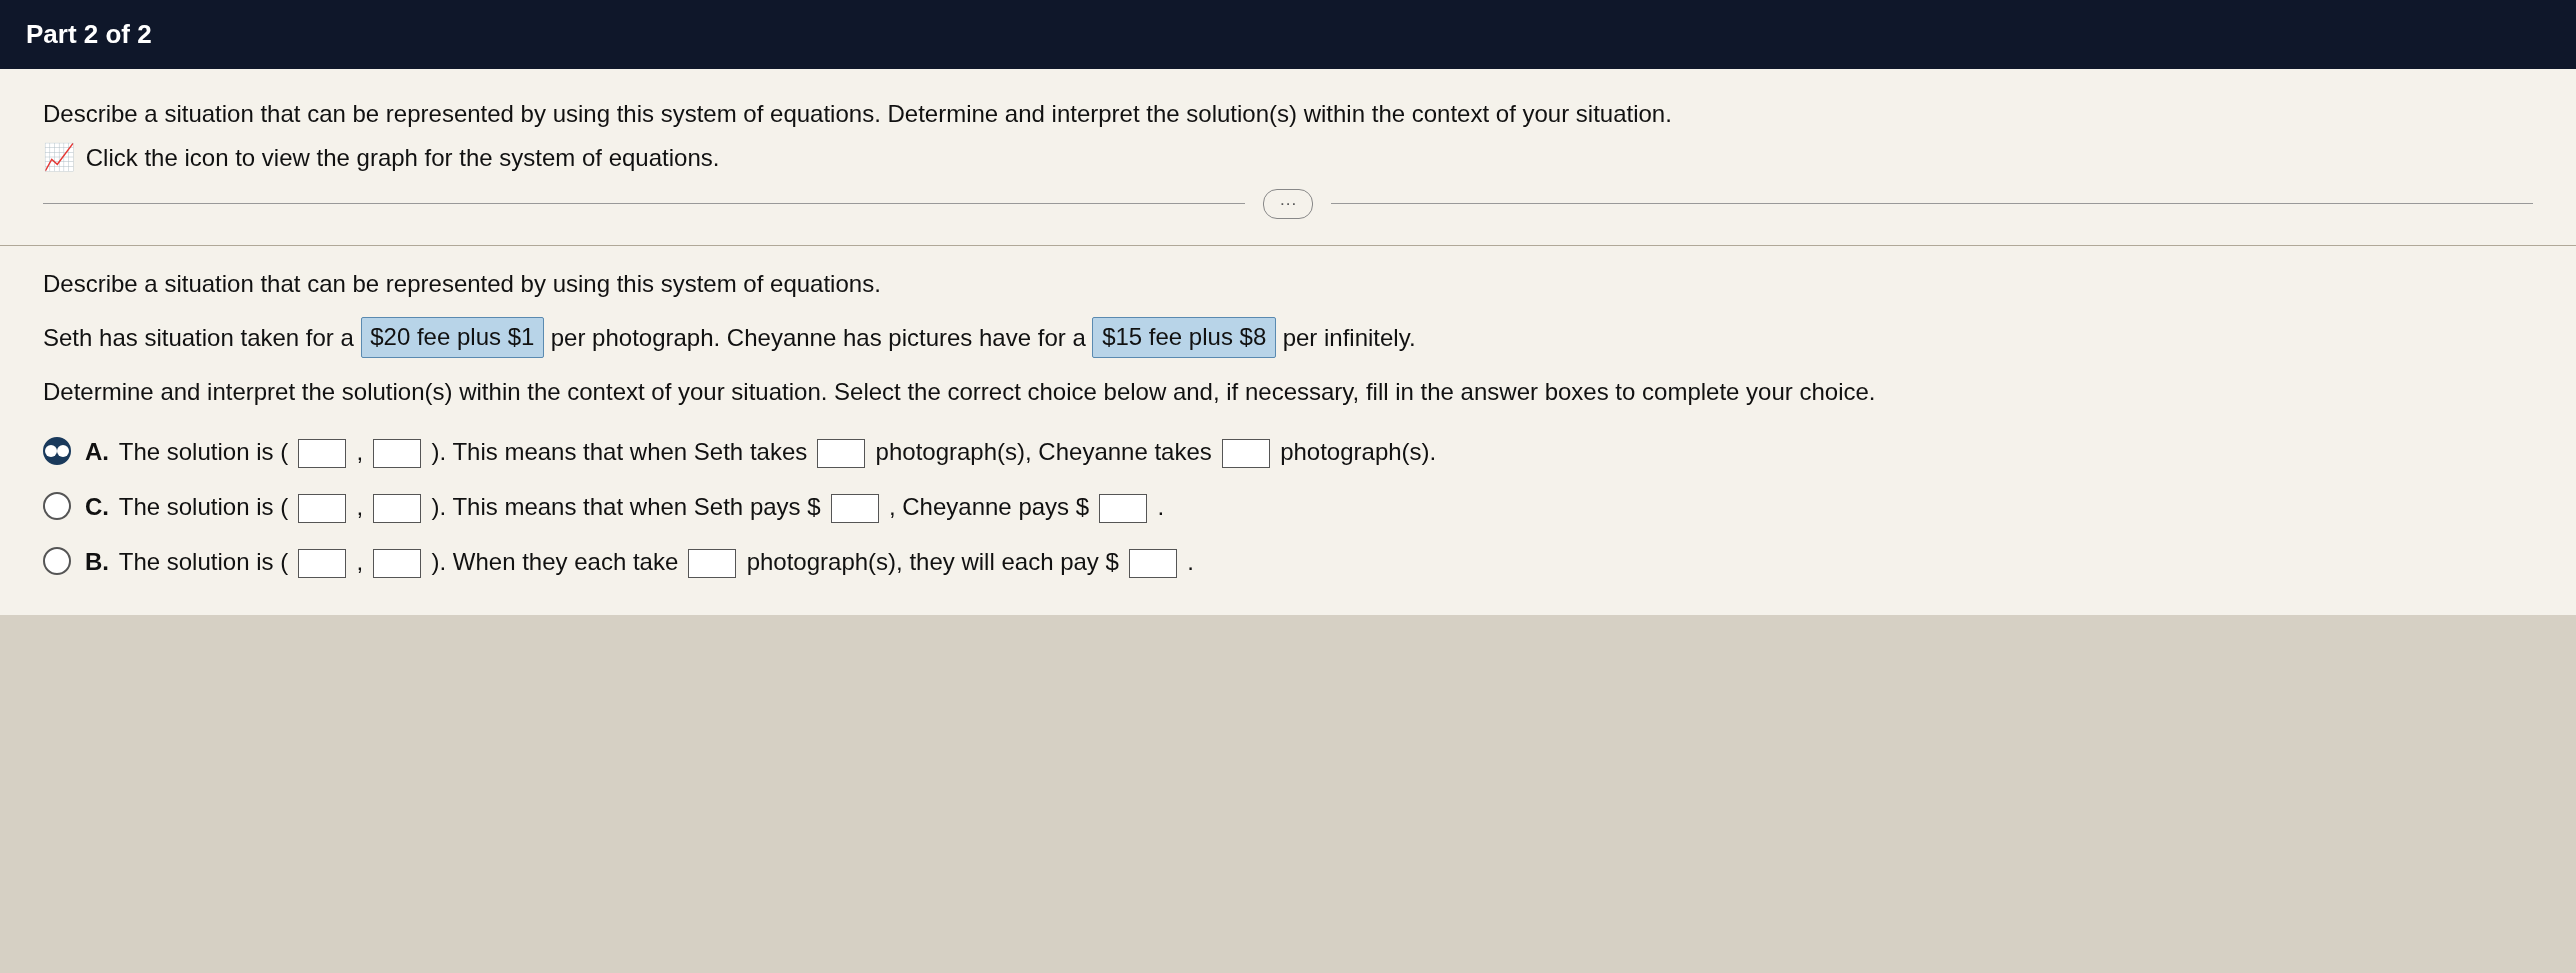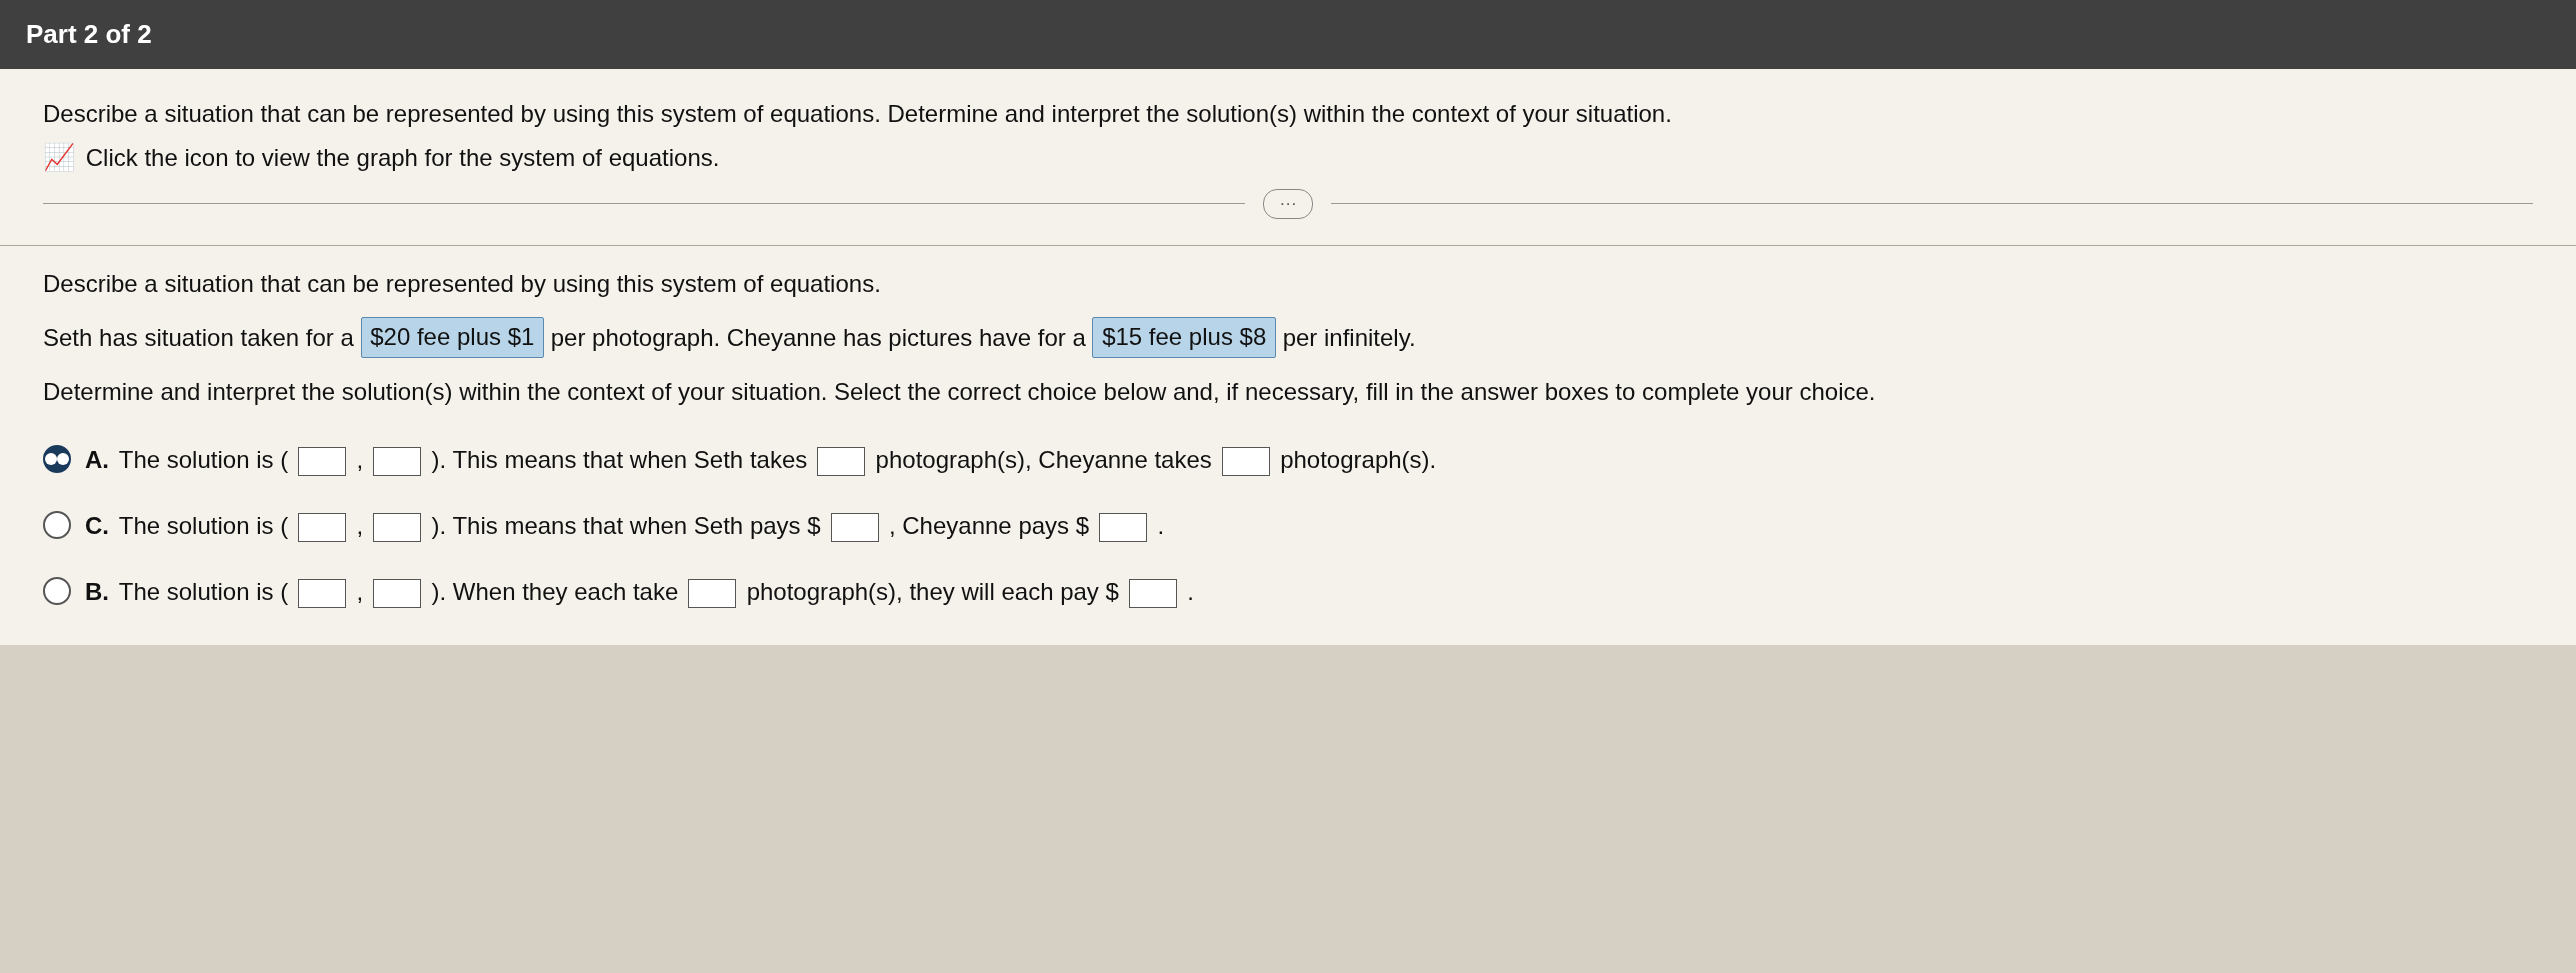--- a/index.html
+++ b/index.html
@@ -10,21 +10,21 @@
 
     body {
       width: 2576px;
       min-height: 973px;
       background: #d6d0c4;
       font-family: Arial, sans-serif;
       font-size: 24px;
     }
 
     .header-bar {
-      background: #404040;
+      background: #0f172a;
       color: #ffffff;
       padding: 15.6px 26px;
       font-size: 26px;
       font-weight: bold;
       min-height: 69px;
       display: flex;
       align-items: center;
     }
 
     .top-section {
@@ -99,28 +99,28 @@
       background: #b8d4e8;
       border: 1.7px solid #5a8ab0;
       padding: 1.7px 8.7px;
       border-radius: 2px;
       font-size: 24px;
     }
 
     .determine-line {
       font-size: 24px;
       color: #111;
-      margin-bottom: 32px;
+      margin-bottom: 24px;
       line-height: 1.5;
     }
 
     .choices {
       display: flex;
       flex-direction: column;
-      gap: 30px;
+      gap: 19px;
     }
 
     .choice-row {
       display: flex;
       align-items: flex-start;
       gap: 14px;
       font-size: 24px;
       color: #111;
       line-height: 1.5;
     }

